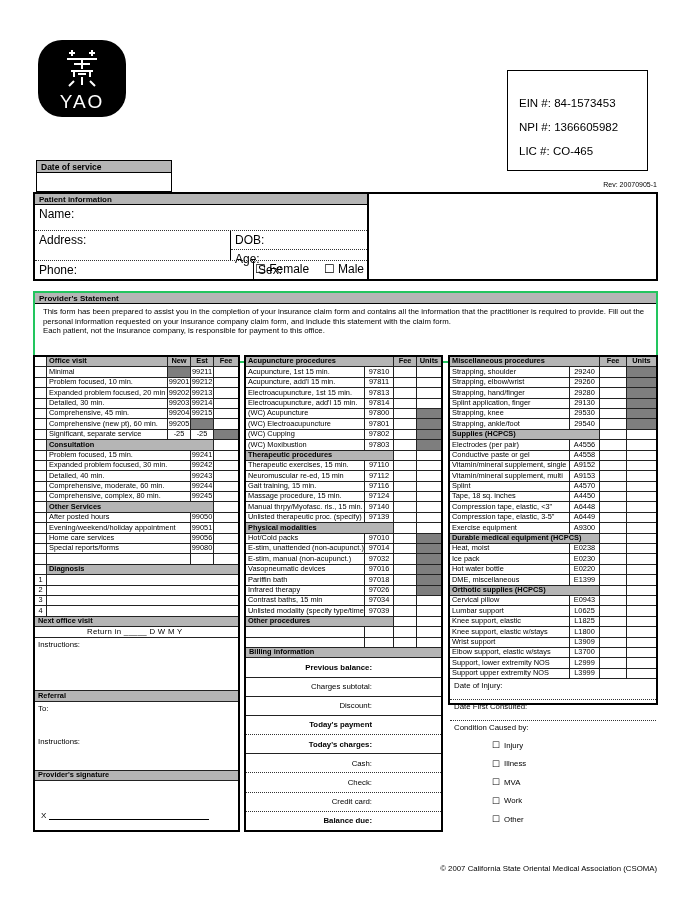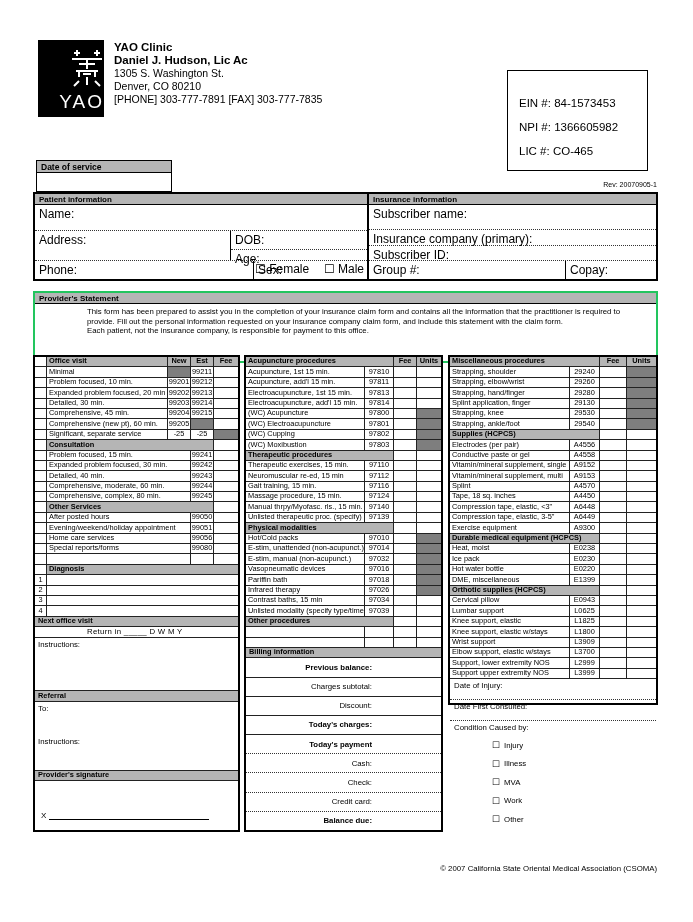--- a/index.html
+++ b/index.html
@@ -2,21 +2,21 @@
 <html><head>
 <meta charset="utf-8">
 <style>
   * { box-sizing: border-box; margin: 0; padding: 0; }
   html,body { background:#fff; }
   .page {
     position: relative; width: 693px; height: 922px; background: #fff;
     font-family: "Liberation Sans", sans-serif; color:#000; overflow: hidden;
   }
   
-  .logo { position:absolute; left:38px; top:40px; width:66px; height:77px; background:#000; color:#fff; text-align:right; }
+  .logo { position:absolute; left:38px; top:40px; width:88px; height:77px; background:#000; color:#fff; text-align:center;border-radius:24px; }
   .logo svg { margin-top:7px; }
   .logo-text { font-size:19px; letter-spacing:2px; font-weight:normal; }
   .clinic { position:absolute; left:114px; top:41px; font-size:10.5px; line-height:13px; }
   .clinic .b { font-weight:bold; font-size:11.5px; }
   .idbox { position:absolute; left:507px; top:70px; width:141px; height:101px; border:1px solid #000;
            display:flex; flex-direction:column; justify-content:flex-end; padding:0 0 7px 11px; font-size:11.5px; }
   .idbox div { line-height:24px; }
   .dosbox { position:absolute; left:36px; top:160px; width:136px; height:32px; border:1px solid #000; background:#fff; }
   .dosbox .hdr { background:#b5b5b5; border-bottom:1px solid #000; height:12px; font-size:8.5px; font-weight:bold; padding:1px 4px; }
   .rev { position:absolute; right:36px; top:181px; font-size:7px; }
@@ -38,21 +38,21 @@
   .sex-opts { position:absolute; right:3px; bottom:3px; font-size:12px; white-space:nowrap; }
   .row-sub { height:26px; border-bottom:1px dotted #333; }
   .row-co { height:16px; border-bottom:1px dotted #333; }
   .row-sid { height:15px; border-bottom:1px dotted #333; }
   .row-grp { flex:1; display:flex; }
   .grp { flex:1; }
   .copay { width:91px; border-left:1px solid #000; }
   
   .stmt { position:absolute; left:33px; top:291px; width:625px; height:72px; border:2px solid #22c55e; }
   .stmt-body { font-size:7.8px; line-height:9.6px; padding:3px 8px 0 8px; }
-  .stmt-body p { margin-bottom:0;margin-left:44px; }
+  .stmt-body p { margin-bottom:0; }
   .stmt-body .gap { height:9px; }
   
   .col { position:absolute; top:355px; border:2px solid #000; display:flex; flex-direction:column; background:#fff; }
   .col-left { left:33px;  width:207px; height:477px; }
   .col-mid  { left:244px; width:199px; height:477px; }
   .col-right{ left:448px; width:210px; height:350px; }
   .r { height:10.4px; display:flex; flex-shrink:0; font-size:7.4px; line-height:8.6px; align-items:center; border-bottom:1px solid #222; }
   .r:last-child { border-bottom:none; }
   .c { height:100%; display:flex; align-items:center; padding:0 2px; overflow:hidden; white-space:nowrap; }
   .gray { background:#b5b5b5; font-weight:bold; }
@@ -97,27 +97,20 @@
   <div class="logo">
     <svg width="34" height="40" viewBox="0 0 34 40">
       <g stroke="#fff" stroke-width="2" fill="none">
         <path d="M7 3 v6 M4 6 h6 M27 3 v6 M24 6 h6 M2 12 h30"></path>
         <path d="M17 12 v10 M9 17 h16 M6 24 h22 M9 24 v6 M25 24 v6 M13 27 h8"></path>
         <path d="M17 30 v8 M9 34 l-5 5 M25 34 l5 5"></path>
       </g>
     </svg>
     <div class="logo-text">YAO</div>
   </div>
-  <div class="clinic">
-    <div class="b">YAO Clinic</div>
-    <div class="b">Daniel J. Hudson, Lic Ac</div>
-    <div>1305 S. Washington St.</div>
-    <div>Denver, CO 80210</div>
-    <div>[PHONE] 303-777-7891 [FAX] 303-777-7835</div>
-  </div>
   <div class="idbox">
     <div>EIN #: 84-1573453</div>
     <div>NPI #: 1366605982</div>
     <div>LIC #: CO-465</div>
   </div>
   <div class="dosbox">
     <div class="hdr">Date of service</div>
     <div style="height:18px;"></div>
   </div>
   <div class="rev">Rev: 20070905-1</div>
@@ -138,30 +131,20 @@
         <div class="sex-cell">
           <div class="f">Sex:</div>
           <div class="sex-opts">
             <span>☐ Female</span>
             <span style="display:inline-block;width:8px;"></span>
             <span>☐ Male</span>
           </div>
         </div>
       </div>
     </div>
-    <div class="half half-r">
-      <div class="bar">Insurance information</div>
-      <div class="f row-sub">Subscriber name:</div>
-      <div class="f row-co">Insurance company (primary):</div>
-      <div class="f row-sid">Subscriber ID:</div>
-      <div class="row-grp">
-        <div class="f grp">Group #:</div>
-        <div class="f copay">Copay:</div>
-      </div>
-    </div>
   </div>
 
   <div class="stmt">
     <div class="bar">Provider's Statement</div>
     <div class="stmt-body">
       <p>This form has been prepared to assist you in the completion of your insurance claim form and contains all the information that the practitioner is required to provide. Fill out the personal information requested on your insurance company claim form, and include this statement with the claim form.</p>
       <p>Each patient, not the insurance company, is responsible for payment to this office.</p>
       <div class="gap"></div>
     </div>
   </div>
@@ -509,26 +492,26 @@
         <div class="val"></div>
       </div>
       <div class="bill-row sep-s">
         <div class="lab">Charges subtotal:</div>
         <div class="val"></div>
       </div>
       <div class="bill-row sep-s">
         <div class="lab">Discount:</div>
         <div class="val"></div>
       </div>
+      <div class="bill-row sep-d">
+        <div class="lab" style="font-weight: bold;">Today's payment</div>
+        <div class="val"></div>
+      </div>
       <div class="bill-row sep-s">
         <div class="lab" style="font-weight: bold;">Today's charges:</div>
-        <div class="val"></div>
-      </div>
-      <div class="bill-row sep-d">
-        <div class="lab" style="font-weight: bold;">Today's payment</div>
         <div class="val"></div>
       </div>
       <div class="bill-row sep-d">
         <div class="lab">Cash:</div>
         <div class="val"></div>
       </div>
       <div class="bill-row sep-d">
         <div class="lab">Check:</div>
         <div class="val"></div>
       </div>

